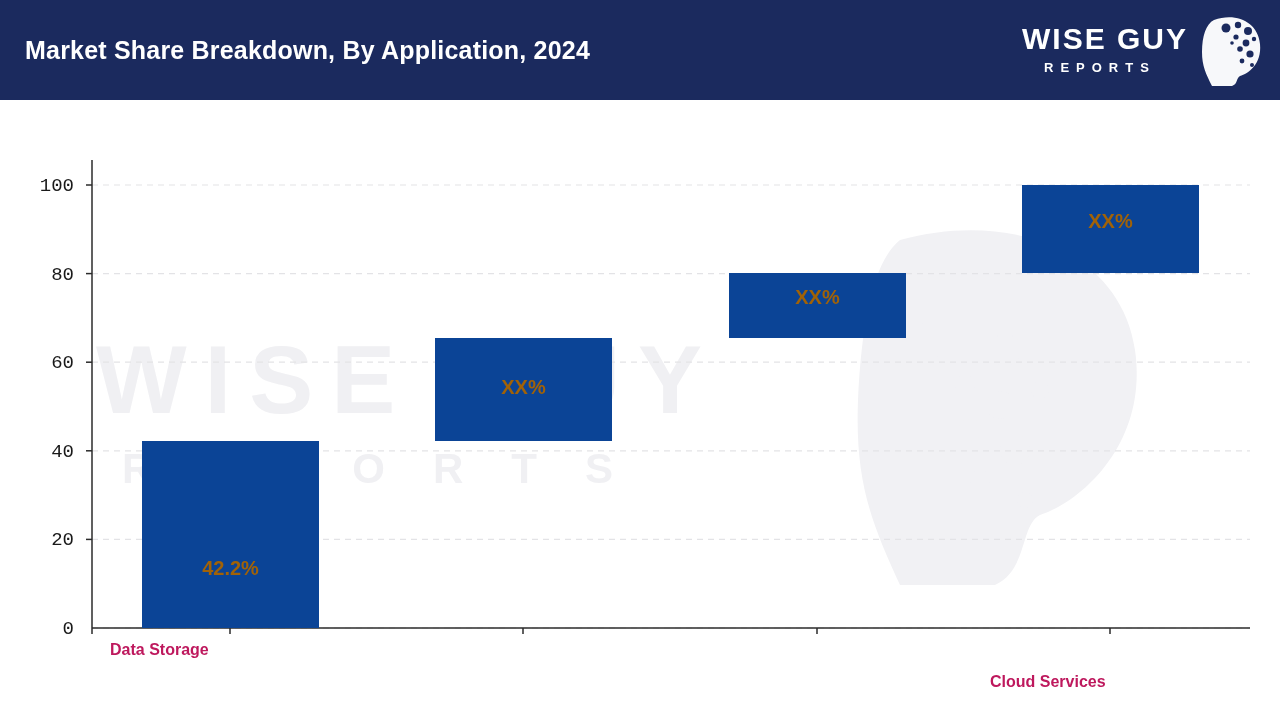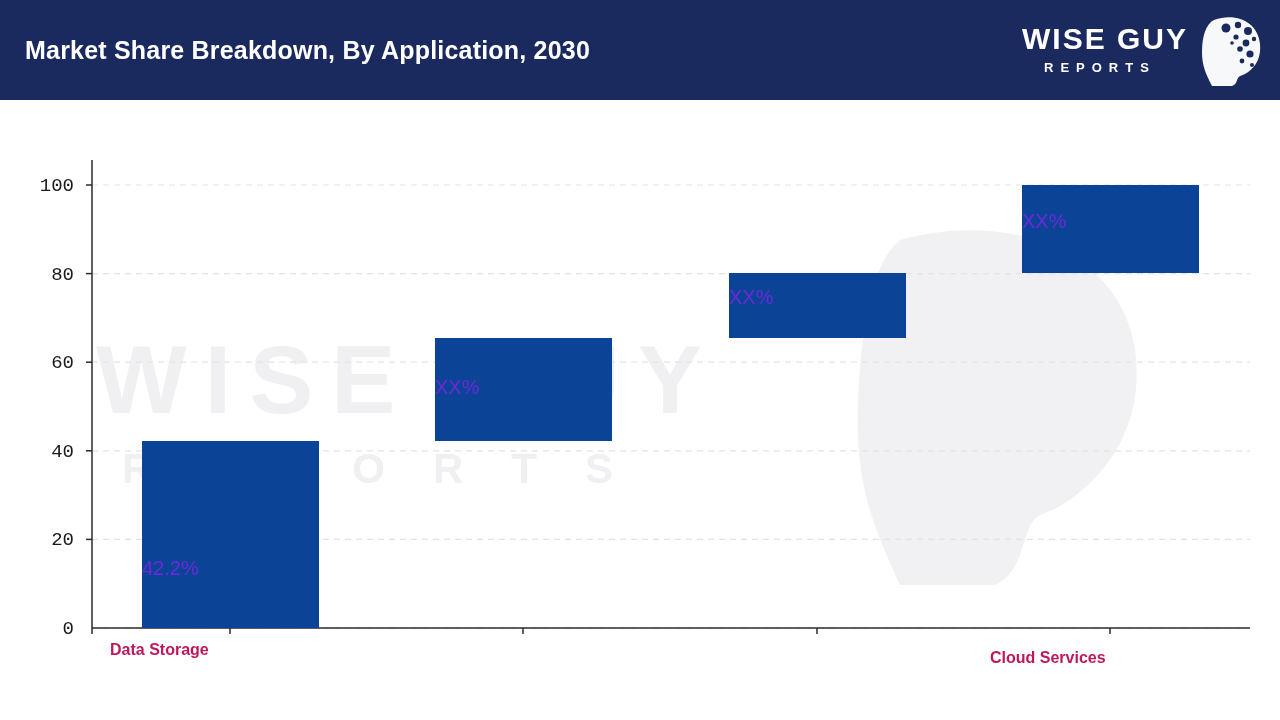--- a/index.html
+++ b/index.html
@@ -128,41 +128,41 @@
     font-size: 19px;
     color: #1a1a1a;
     font-family: Liberation Mono, monospace;
   }
   .bar {
     position: absolute;
     background: #0b4496;
   }
   .bar-label {
     position: absolute;
-    text-align: left;
-    color: #6d28d9;
+    text-align: center;
+    color: #a16207;
     font-size: 20px;
-    font-weight: normal;
+    font-weight: bold;
     white-space: nowrap;
   }
   .cat-label {
     position: absolute;
     font-size: 16px;
     font-weight: bold;
     color: #be185d;
     line-height: 20px;
   }
 </style>
 </head>
 <body>
 
 <div id="page">
 
   <div id="header">
-    <div id="header-title">Market Share Breakdown, By Application, 2030</div>
+    <div id="header-title">Market Share Breakdown, By Application, 2024</div>
 
     <div id="logo">
       <div id="logo-wise">WISE GUY</div>
       <div id="logo-reports">REPORTS</div>
       <svg id="logo-mark" width="70" height="76" viewBox="0 0 70 76">
         <path d="M18 8 C40 0, 62 10, 64 32 C66 52, 52 62, 44 64 C40 66, 42 72, 36 74 L16 74 C10 62, 6 54, 6 40 C6 24, 10 12, 18 8 Z" fill="#ffffff" opacity="0.97"></path>
         <g fill="#1b2a5e">
           <circle cx="30" cy="16" r="4.5"></circle>
           <circle cx="42" cy="13" r="3.2"></circle>
           <circle cx="52" cy="19" r="4.0"></circle>
@@ -240,16 +240,16 @@
     <div class="bar" style="left:435px; top:238px; width:177px; height:103px;"></div>
     <div class="bar-label" style="left:435px; top:276px; width:177px;">XX%</div>
 
     <div class="bar" style="left:729px; top:173px; width:177px; height:65px;"></div>
     <div class="bar-label" style="left:729px; top:186px; width:177px;">XX%</div>
 
     <div class="bar" style="left:1022px; top:85px; width:177px; height:88px;"></div>
     <div class="bar-label" style="left:1022px; top:110px; width:177px;">XX%</div>
 
     <div class="cat-label" style="left:110px; top:540px; width:240px;">Data Storage</div>
-    <div class="cat-label" style="left:990px; top:548px; width:240px;">Cloud Services</div>
+    <div class="cat-label" style="left:990px; top:572px; width:240px;">Cloud Services</div>
 
   </div>
 </div>
 
 </body></html>

